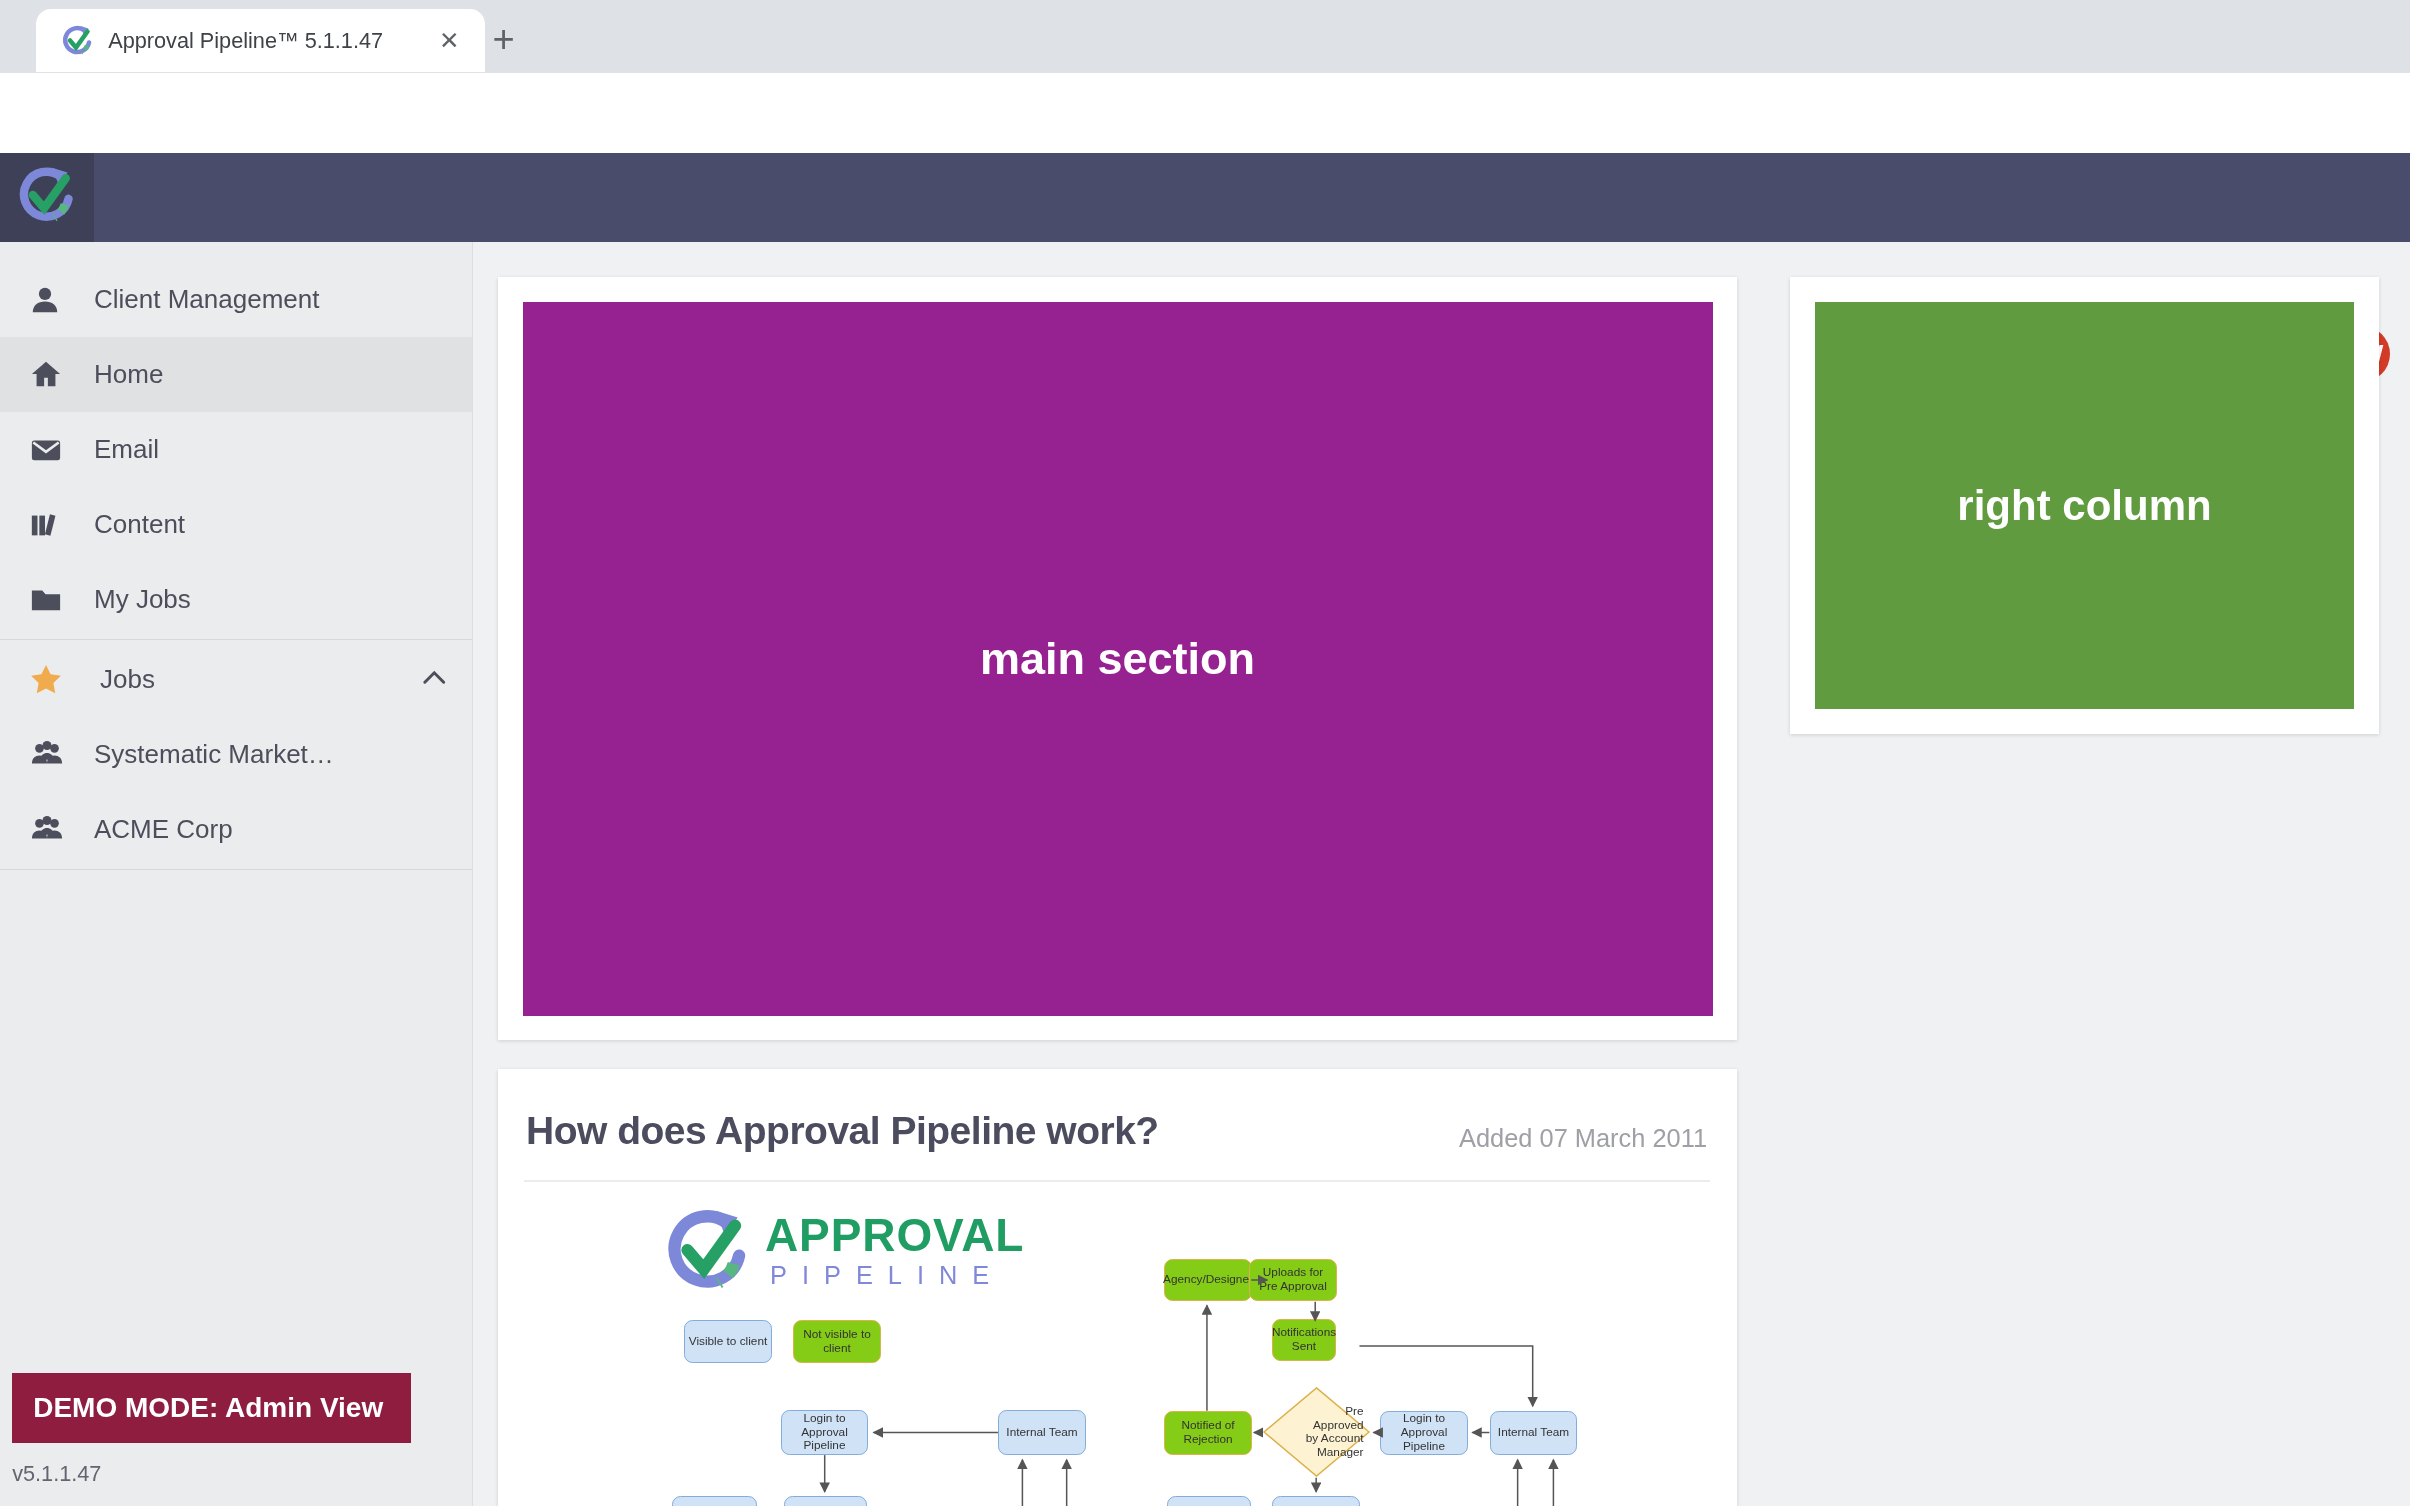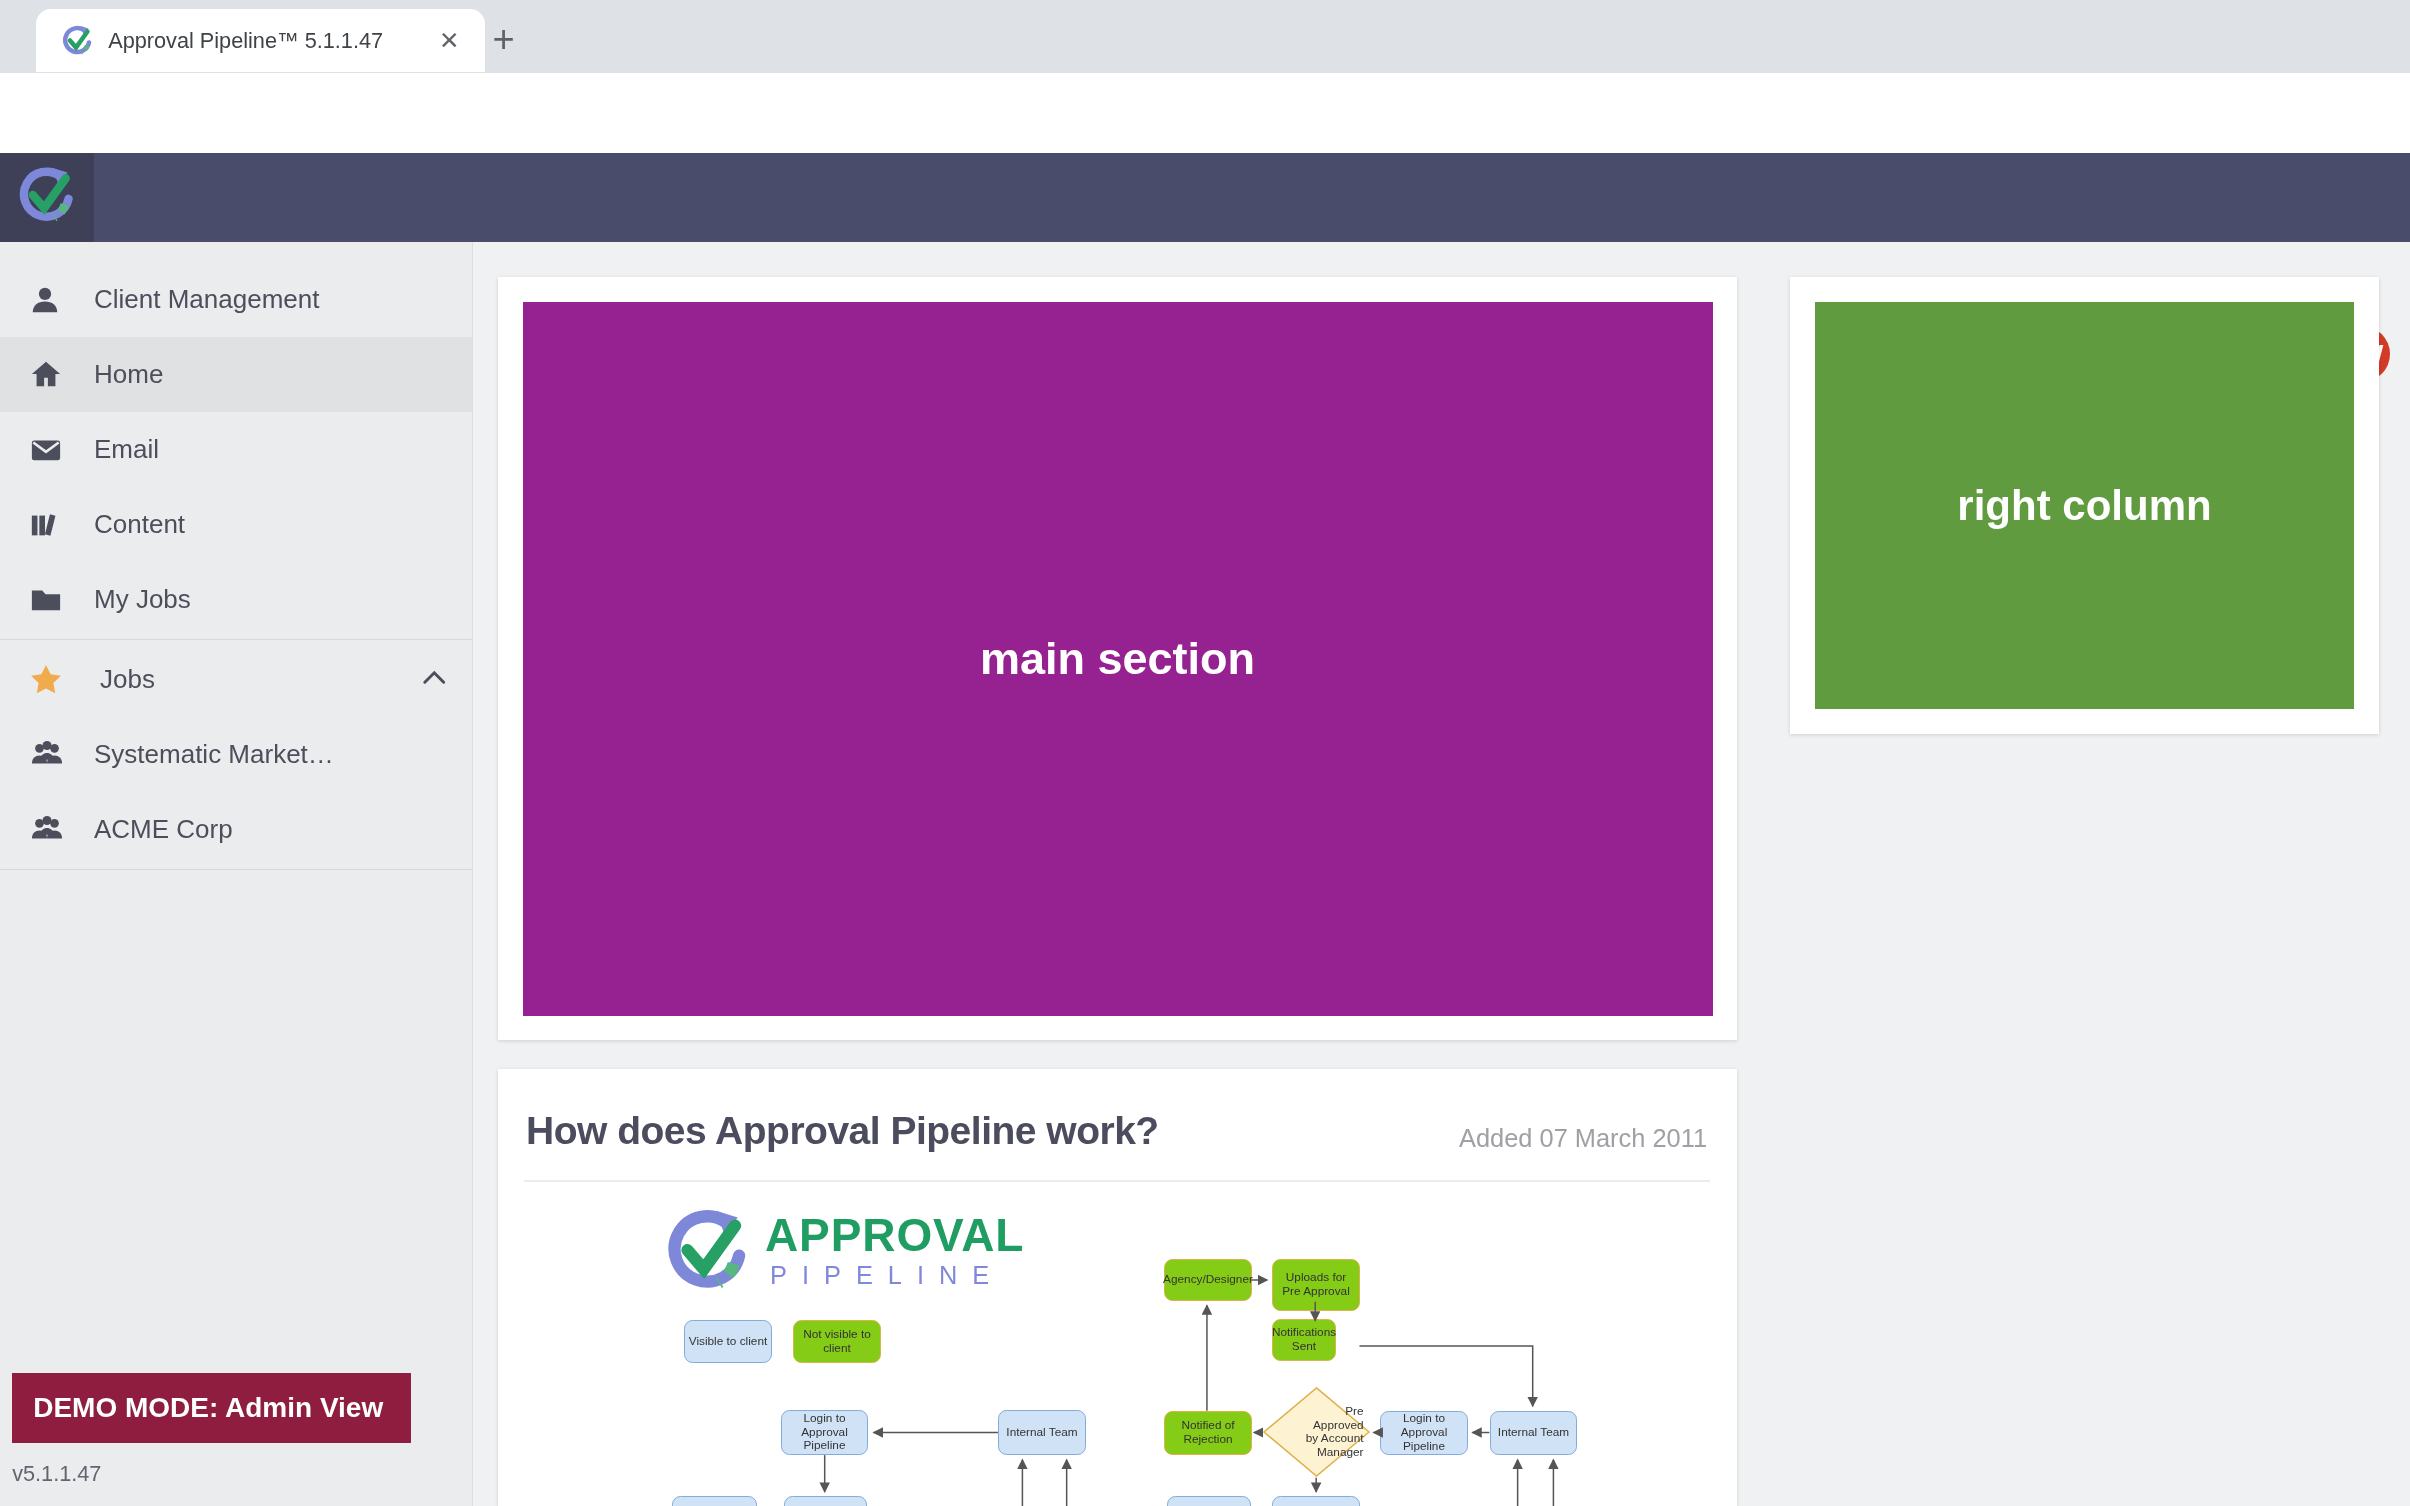--- a/index.html
+++ b/index.html
@@ -341,21 +341,21 @@
     </div>
   <div class="fn blue" style="left:500px;top:341px;width:88px;height:45px">
       <span>Internal Team</span>
     </div>
   <div class="fn blue" style="left:174px;top:427px;width:85px;height:38px"></div>
   <div class="fn blue" style="left:286px;top:427px;width:83px;height:38px"></div>
 
   <div class="fn yellow" style="left:666px;top:190px;width:88px;height:42px">
       <span>Agency/Designer</span>
     </div>
-  <div class="fn yellow" style="left:774px;top:190px;width:88px;height:52px">
+  <div class="fn yellow" style="left:751px;top:190px;width:88px;height:42px">
       <span>Uploads for Pre Approval</span>
     </div>
   <div class="fn yellow" style="left:774px;top:250px;width:64px;height:42px">
       <span>Notifications Sent</span>
     </div>
   <div class="fn yellow" style="left:666px;top:342px;width:88px;height:44px">
       <span>Notified of Rejection</span>
     </div>
 
   <div class="fn-diamond" style="left:764px;top:318px;width:109px;height:90px">

